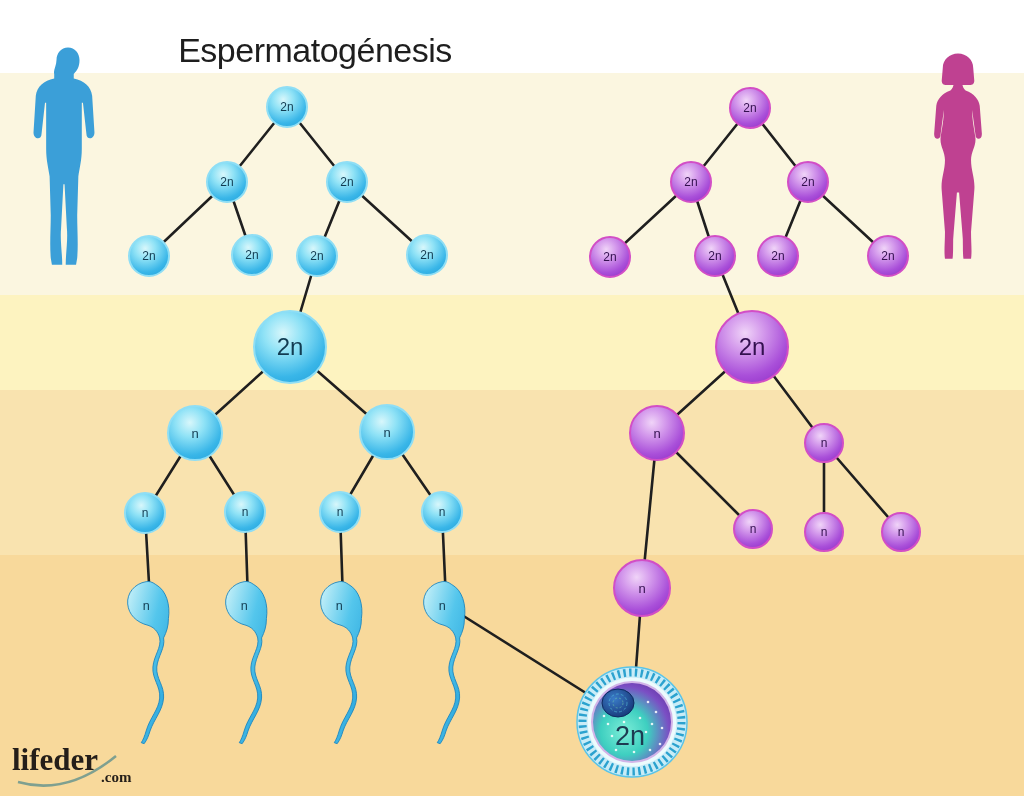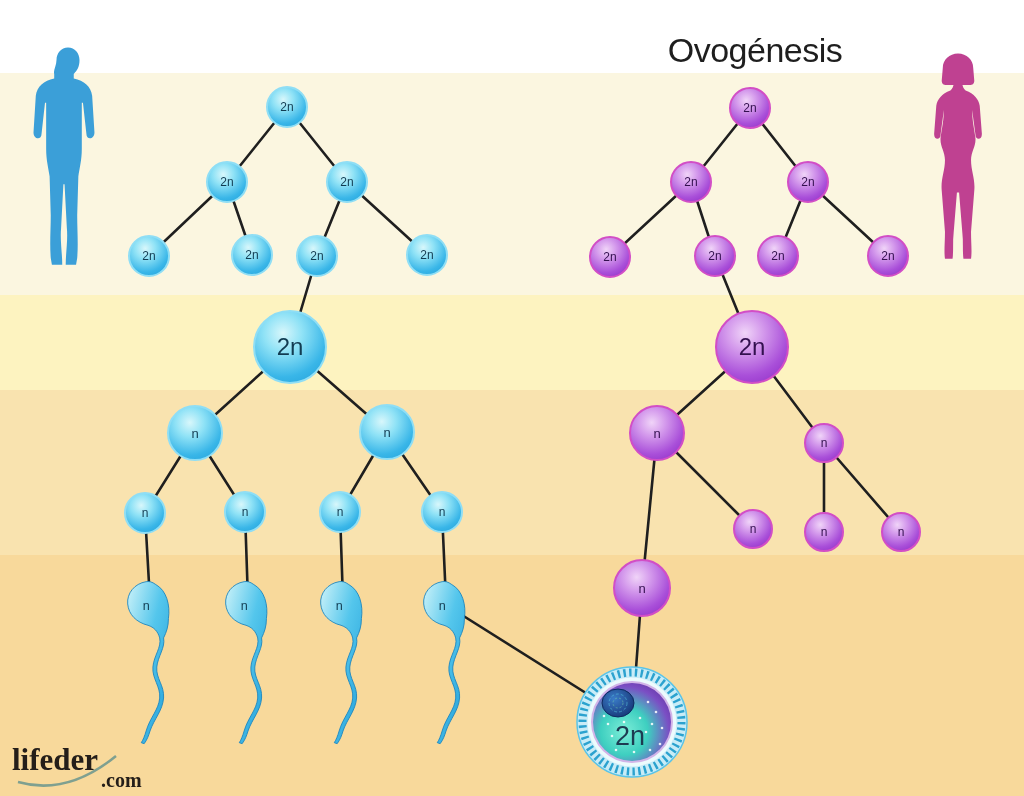--- a/index.html
+++ b/index.html
@@ -29,37 +29,37 @@
     background:radial-gradient(circle at 40% 30%, #f0d4f8 0%, #d49aec 28%, #a94fd9 66%, #8b28c2 100%);
     border:2px solid #d24ec6;color:#33104f;
   }
   .cell span{line-height:1;}
   #logo{position:absolute;left:12px;top:742px;z-index:5;width:150px;height:50px;}
   #logo .brand{
     position:absolute;left:0;top:0;font-size:31px;font-weight:bold;color:#241e19;
     font-family:"Liberation Serif","DejaVu Serif",serif;letter-spacing:0px;text-align:right;
   }
   #logo .tld{
-    position:absolute;left:89px;top:27px;font-size:20px;font-weight:bold;color:#241e19;
+    position:absolute;left:89px;top:27px;font-size:15px;font-weight:bold;color:#241e19;
     font-family:"Liberation Serif","DejaVu Serif",serif;
   }
   #logo svg{position:absolute;left:0;top:0;}
 </style>
 </head>
 <body>
 
 <div id="stage">
 
   <div class="band" style="top: 0px; height: 73px; background: rgb(255, 255, 255);"></div>
   <div class="band" style="top: 73px; height: 222px; background: rgb(251, 246, 224);"></div>
   <div class="band" style="top: 295px; height: 95px; background: rgb(253, 243, 192);"></div>
   <div class="band" style="top: 390px; height: 165px; background: rgb(249, 227, 175);"></div>
   <div class="band" style="top: 555px; height: 241px; background: rgb(248, 217, 155);"></div>
 
-  <div class="title" style="left:755px;top:31px;">Ovogénesis</div>
+  <div class="title" style="left:315px;top:31px;">Espermatogénesis</div>
 
   <svg class="sil" style="left:26px;top:44px;" width="84" height="230" viewBox="0 0 70 200">
     <path id="male-path" d="M35 3 C41 3 45 8 45 14 C45 20 43 23 40 26 L40 30 C49 32 55 37 56 45 L58 77 C58 83 51 84 51 78 L48 51 L47 51 L47 91 C47 101 45 108 44 115 L43 149 C43 162 44 174 43 186 L42 192 L33 192 C33 182 35 170 34 160 L32 122 L31 122 L29 160 C28 170 30 182 30 192 L21 192 L20 186 C19 174 20 162 20 149 L19 115 C18 108 16 101 16 91 L16 51 L15 51 L12 78 C12 84 5 83 5 77 L7 45 C8 37 14 32 23 30 L23 26 C22 23 25 19 25 14 C25 8 29 3 35 3 Z" fill="#3b9fd8"></path>
   </svg>
 
   <svg class="sil" style="left:920px;top:46px;" width="76" height="228" viewBox="0 0 70 200">
     <g id="female-group" fill="#bf4191">
       <path d="M35 2 C43 2 49 8 49 15 L50 27 C50 30 48 31 46 31 L24 31 C22 31 20 30 20 27 L21 15 C21 8 27 2 35 2 Z"></path>
       <path d="M31 29 L39 29 C39 32 40 34 42 36 C50 39 54 44 55 50 L57 76 C57 82 51 82 51 76 L48 54 C48 63 50 72 51 79 C52 87 47 92 47 100 C47 110 51 118 50 128 L47 166 C47 176 48 184 47 191 L40 191 C39 183 40 175 39 167 L36 130 L34 130 L31 167 C30 175 31 183 30 191 L23 191 C22 184 23 176 23 166 L20 128 C19 118 23 110 23 100 C23 92 18 87 19 79 C20 72 22 63 22 54 L19 76 C19 82 13 82 13 76 L15 50 C16 44 20 39 28 36 C30 34 31 32 31 29 Z"></path>
     </g>

